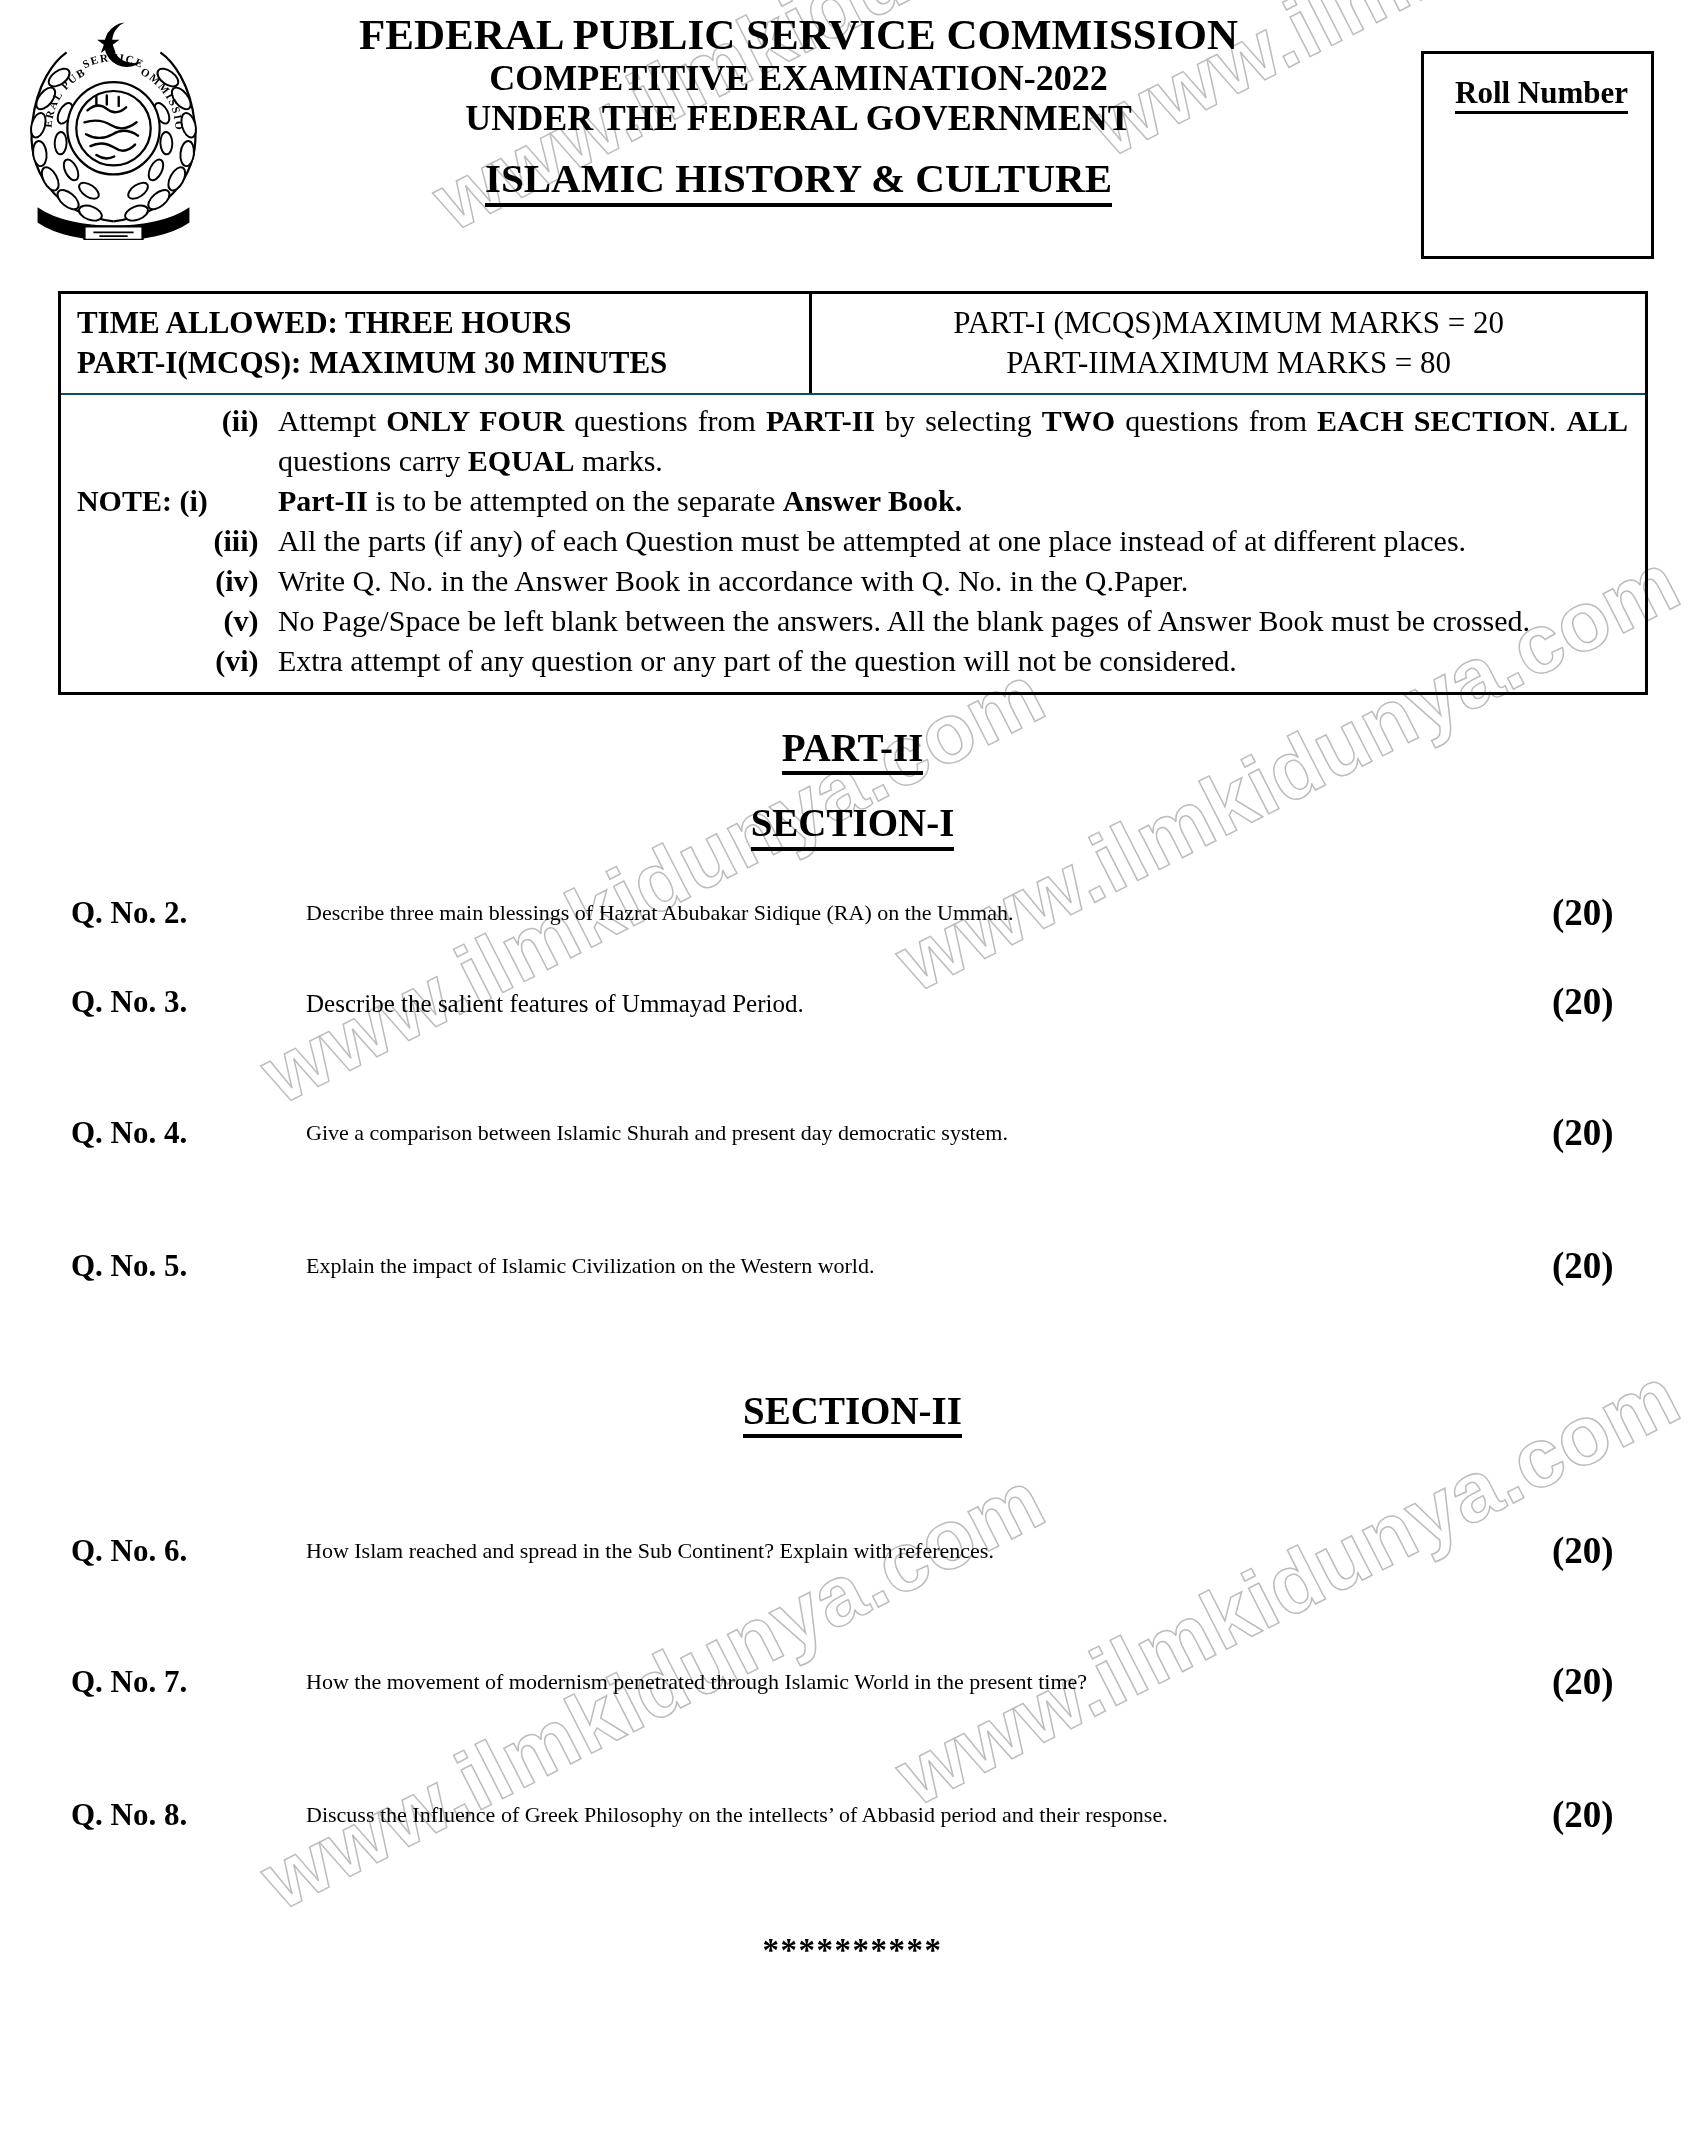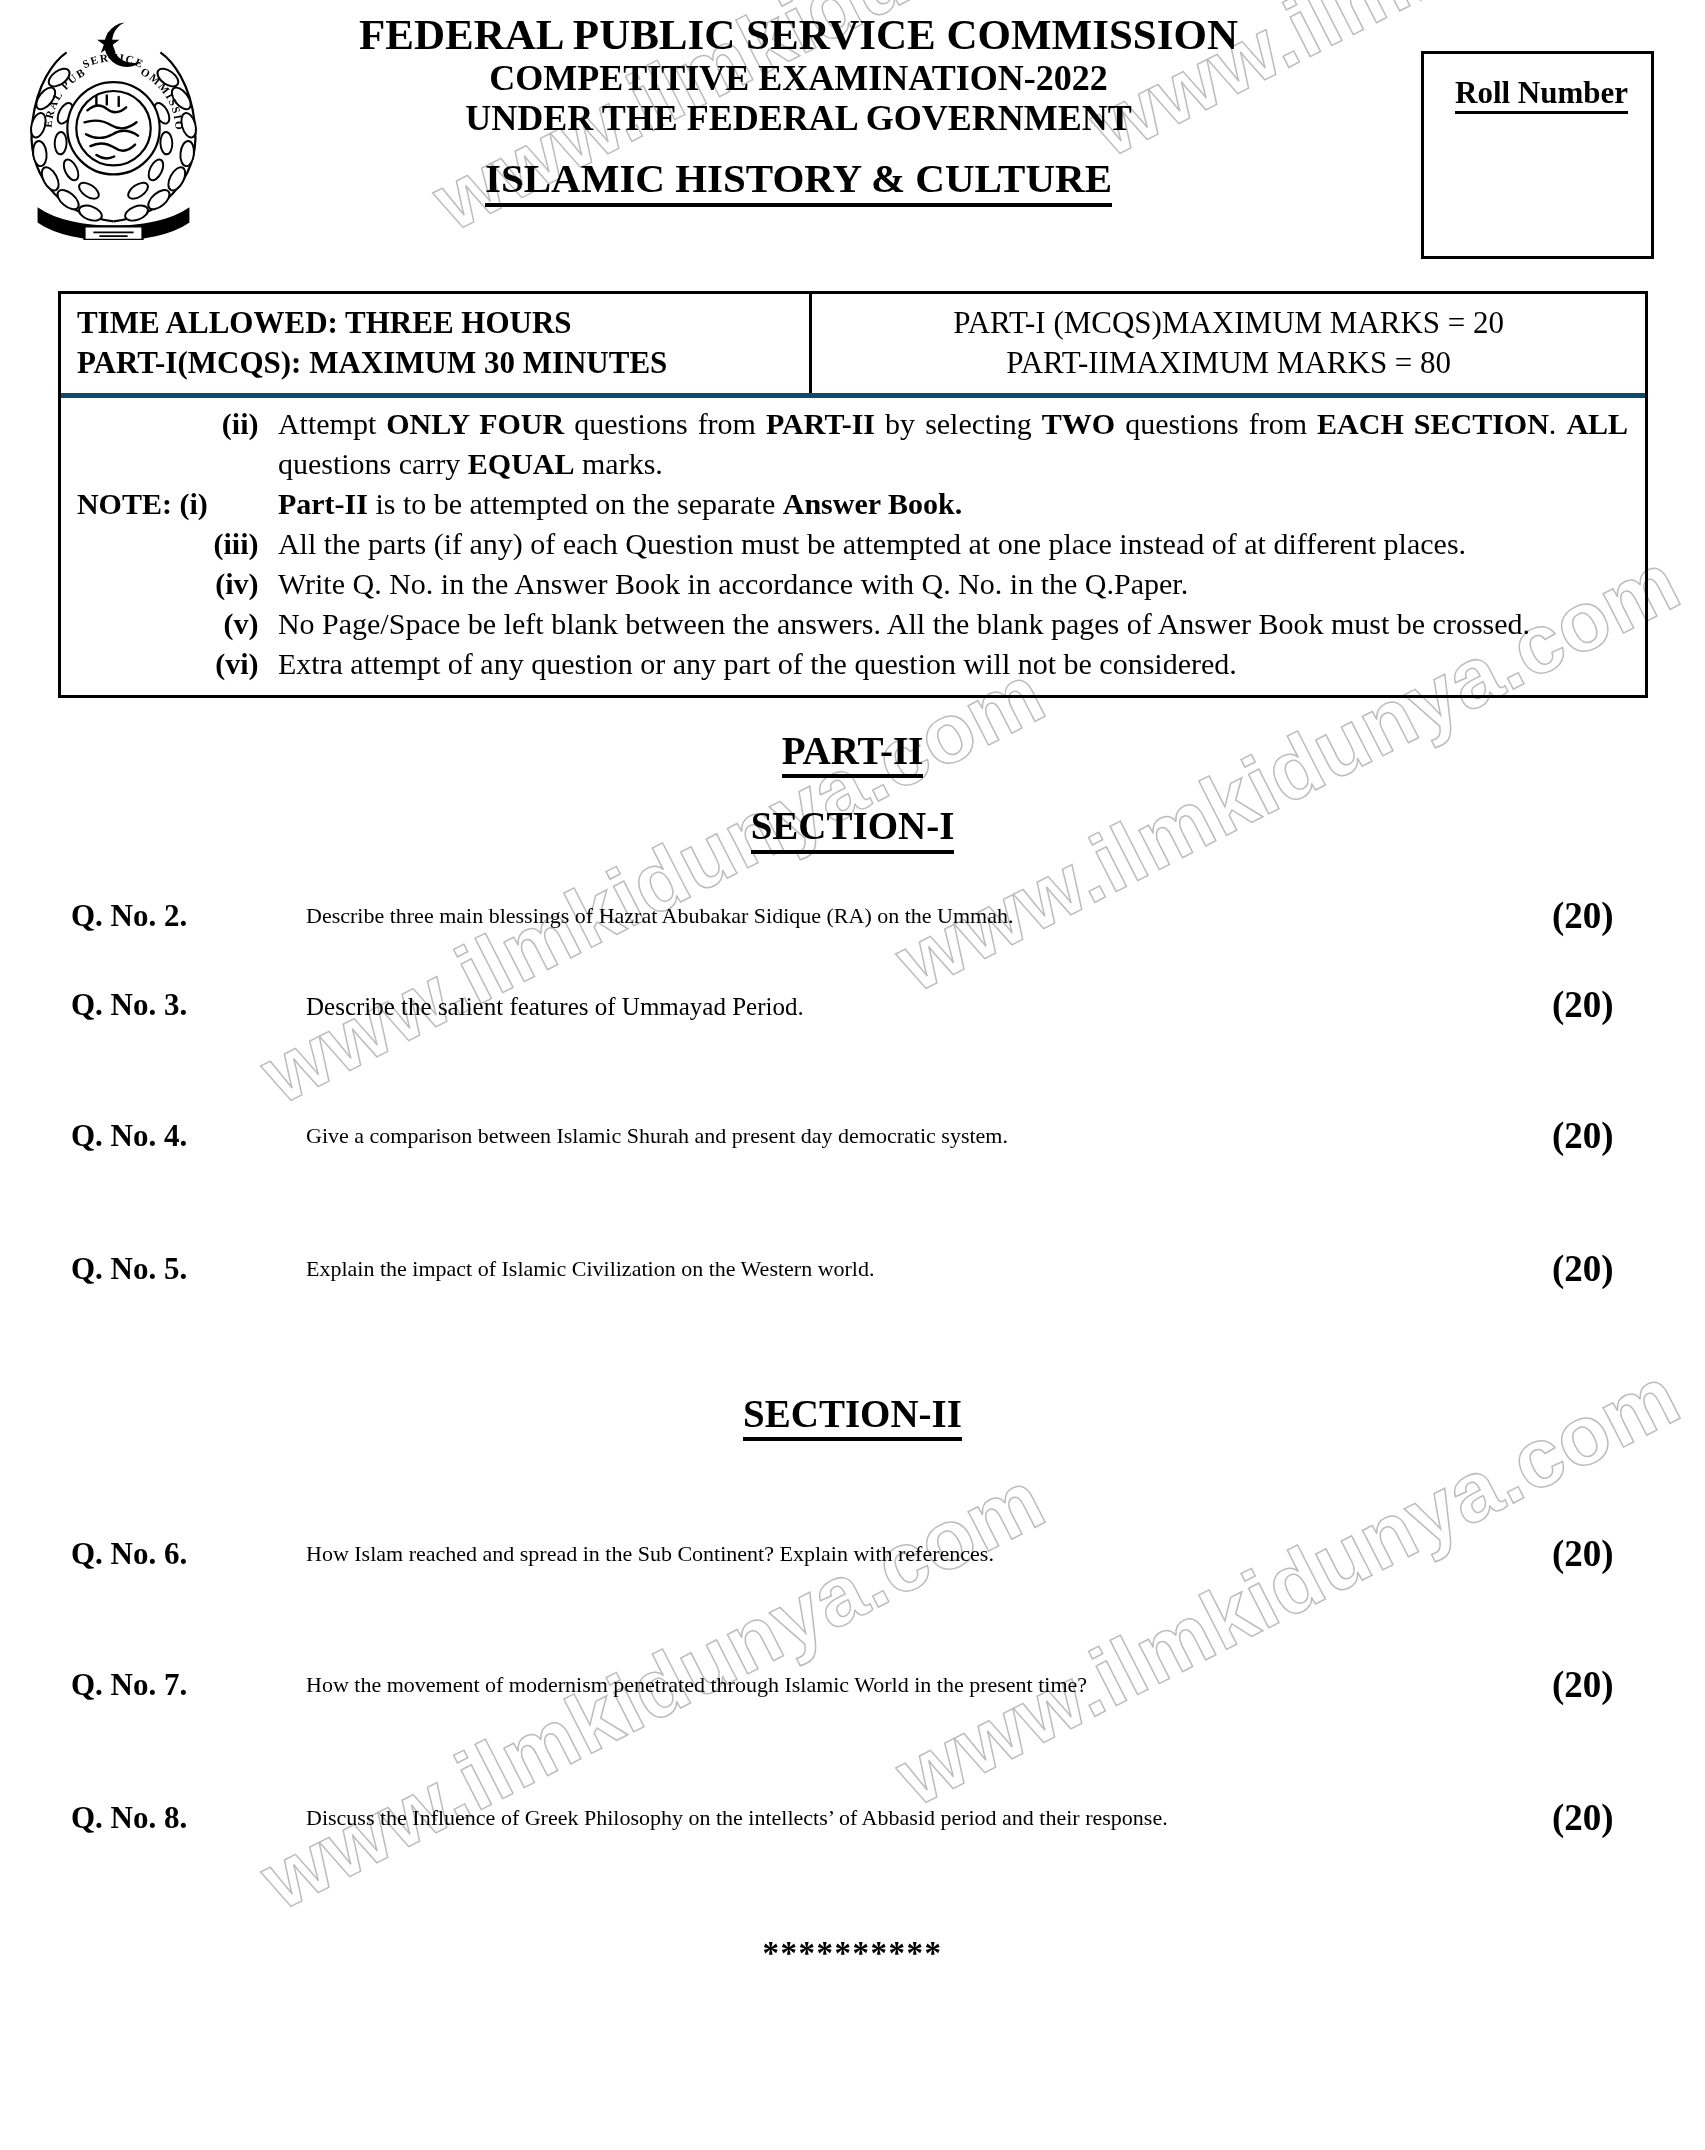--- a/index.html
+++ b/index.html
@@ -113,21 +113,21 @@
     position: relative;
     z-index: 10;
     margin: 4.5px auto 0 auto;
     width: 1590px;
     border: 3px solid #000;
     border-collapse: collapse;
     box-sizing: border-box;
   }
   #info-row-1 {
     display: flex;
-    border-bottom: 5px solid #0c4a6e;
+    border-bottom: 2px solid #0c4a6e;
   }
   #info-cell-left {
     width: 751px;
     border-right: 3px solid #000;
     box-sizing: border-box;
     padding: 9px 0 10.4px 16.4px;
   }
   #info-cell-right {
     flex: 1;
     box-sizing: border-box;

